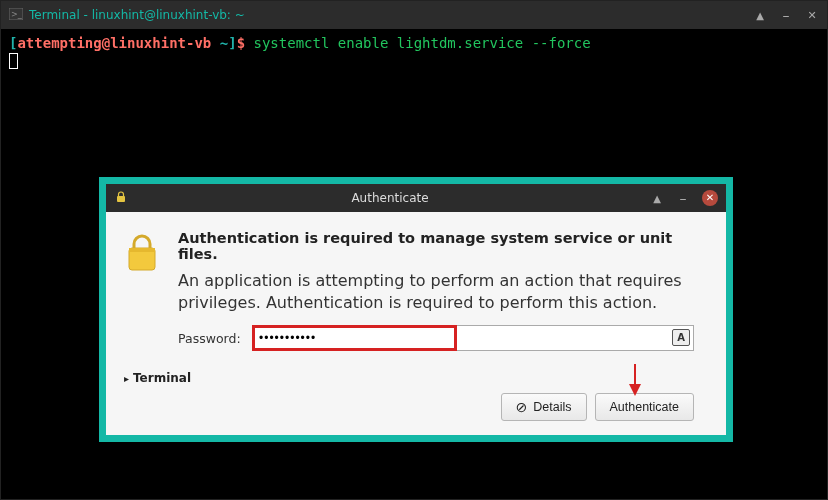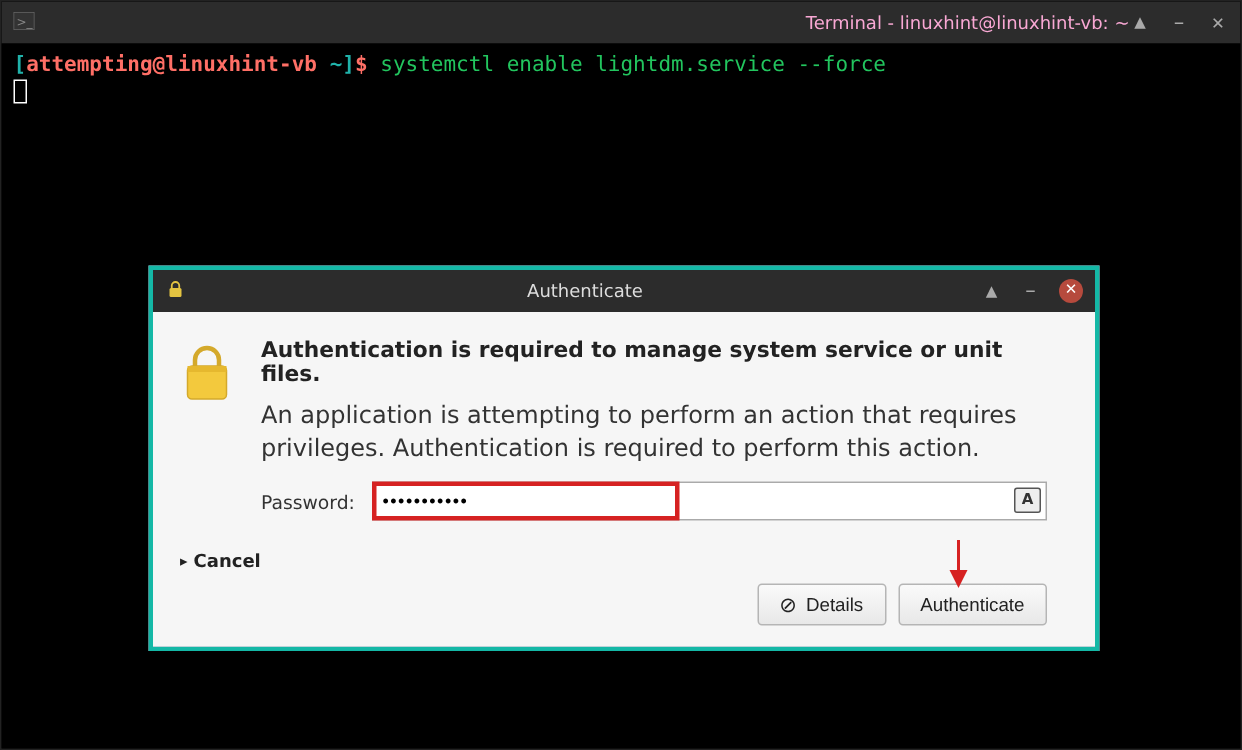--- a/index.html
+++ b/index.html
@@ -16,22 +16,22 @@
     height: 28px;
     background: #2c2c2c;
     display: flex;
     align-items: center;
     padding: 0 8px;
     color: #ccc;
     font-size: 12px;
   }
   .terminal-titlebar .title {
     flex: 1;
-    text-align: right;
-    color: #f9a8d4;
+    text-align: left;
+    color: #14b8a6;
   }
   .terminal-titlebar .win-btns {
     display: flex;
     gap: 12px;
     align-items: center;
   }
   .terminal-titlebar .icon-area {
     width: 20px;
     color: #888;
   }
@@ -54,22 +54,22 @@
     border: 1px solid #fff;
     vertical-align: middle;
     margin-top: 2px;
   }
 
   .dialog {
     position: absolute;
     left: 98px;
     top: 176px;
     width: 634px;
-    background: #f9a8d4;
-    border: 3px solid #14b8a6;
+    background: #404040;
+    border: 7px solid #14b8a6;
     box-shadow: 0 4px 14px rgba(0,0,0,0.5);
   }
   .dialog-titlebar {
     height: 28px;
     background: #2c2c2c;
     display: flex;
     align-items: center;
     padding: 0 8px;
     color: #ccc;
     font-size: 12px;
@@ -261,21 +261,21 @@
             <input class="pw-input" type="text" readonly="" value="•••••••••••" style="">
             <div class="pw-highlight"></div>
             <div class="pw-ime">A</div>
           </div>
         </div>
       </div>
     </div>
 
     <div class="details-row">
       <span style="font-size:10px;">▸</span>
-      <span>Cancel</span>
+      <span>Terminal</span>
     </div>
 
     <div class="button-row">
       <button class="btn">
         <span style="font-size:14px;">⊘</span>
         <span>Details</span>
       </button>
       <button class="btn">
         <span>Authenticate</span>
       </button>

